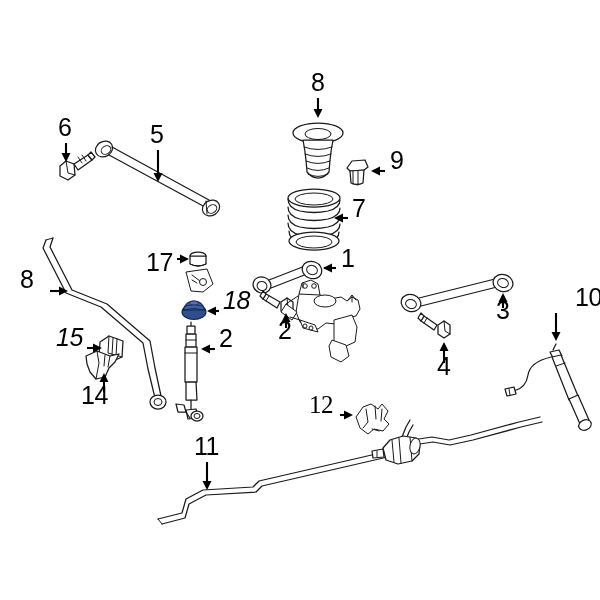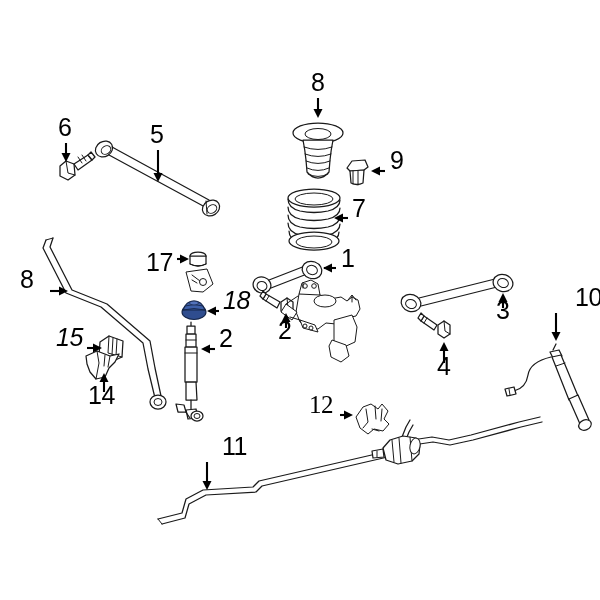--- a/index.html
+++ b/index.html
@@ -341,22 +341,22 @@
   <div class="callout-label" style="left:341px; top:246px;">1</div>
   <div class="callout-label" style="left:278px; top:318px;">2</div>
   <div class="callout-label" style="left:496px; top:298px;">3</div>
   <div class="callout-label" style="left:437px; top:354px;">4</div>
   <div class="callout-label" style="left:150px; top:122px;">5</div>
   <div class="callout-label" style="left:58px;  top:115px;">6</div>
   <div class="callout-label" style="left:352px; top:196px;">7</div>
   <div class="callout-label" style="left:311px; top:70px;">8</div>
   <div class="callout-label" style="left:390px; top:148px;">9</div>
   <div class="callout-label" style="left:575px; top:285px;">10</div>
-  <div class="callout-label" style="left:194px; top:434px;margin-left:28px;">11</div>
+  <div class="callout-label" style="left:194px; top:434px;">11</div>
   <div class="callout-label" style="left:309px; top:392px;font-family:Liberation Serif, serif;">12</div>
   <div class="callout-label" style="left:20px;  top:267px;">8</div>
-  <div class="callout-label" style="left:88px;  top:383px;">14</div>
+  <div class="callout-label" style="left:81px;  top:383px;">14</div>
   <div class="callout-label" style="left:56px;  top:325px;font-style:italic;">15</div>
   <div class="callout-label" style="left:219px; top:326px;">2</div>
   <div class="callout-label" style="left:146px; top:250px;">17</div>
   <div class="callout-label" style="left:223px; top:288px;font-style:italic;">18</div>
 
 </div>
 
 </body></html>

